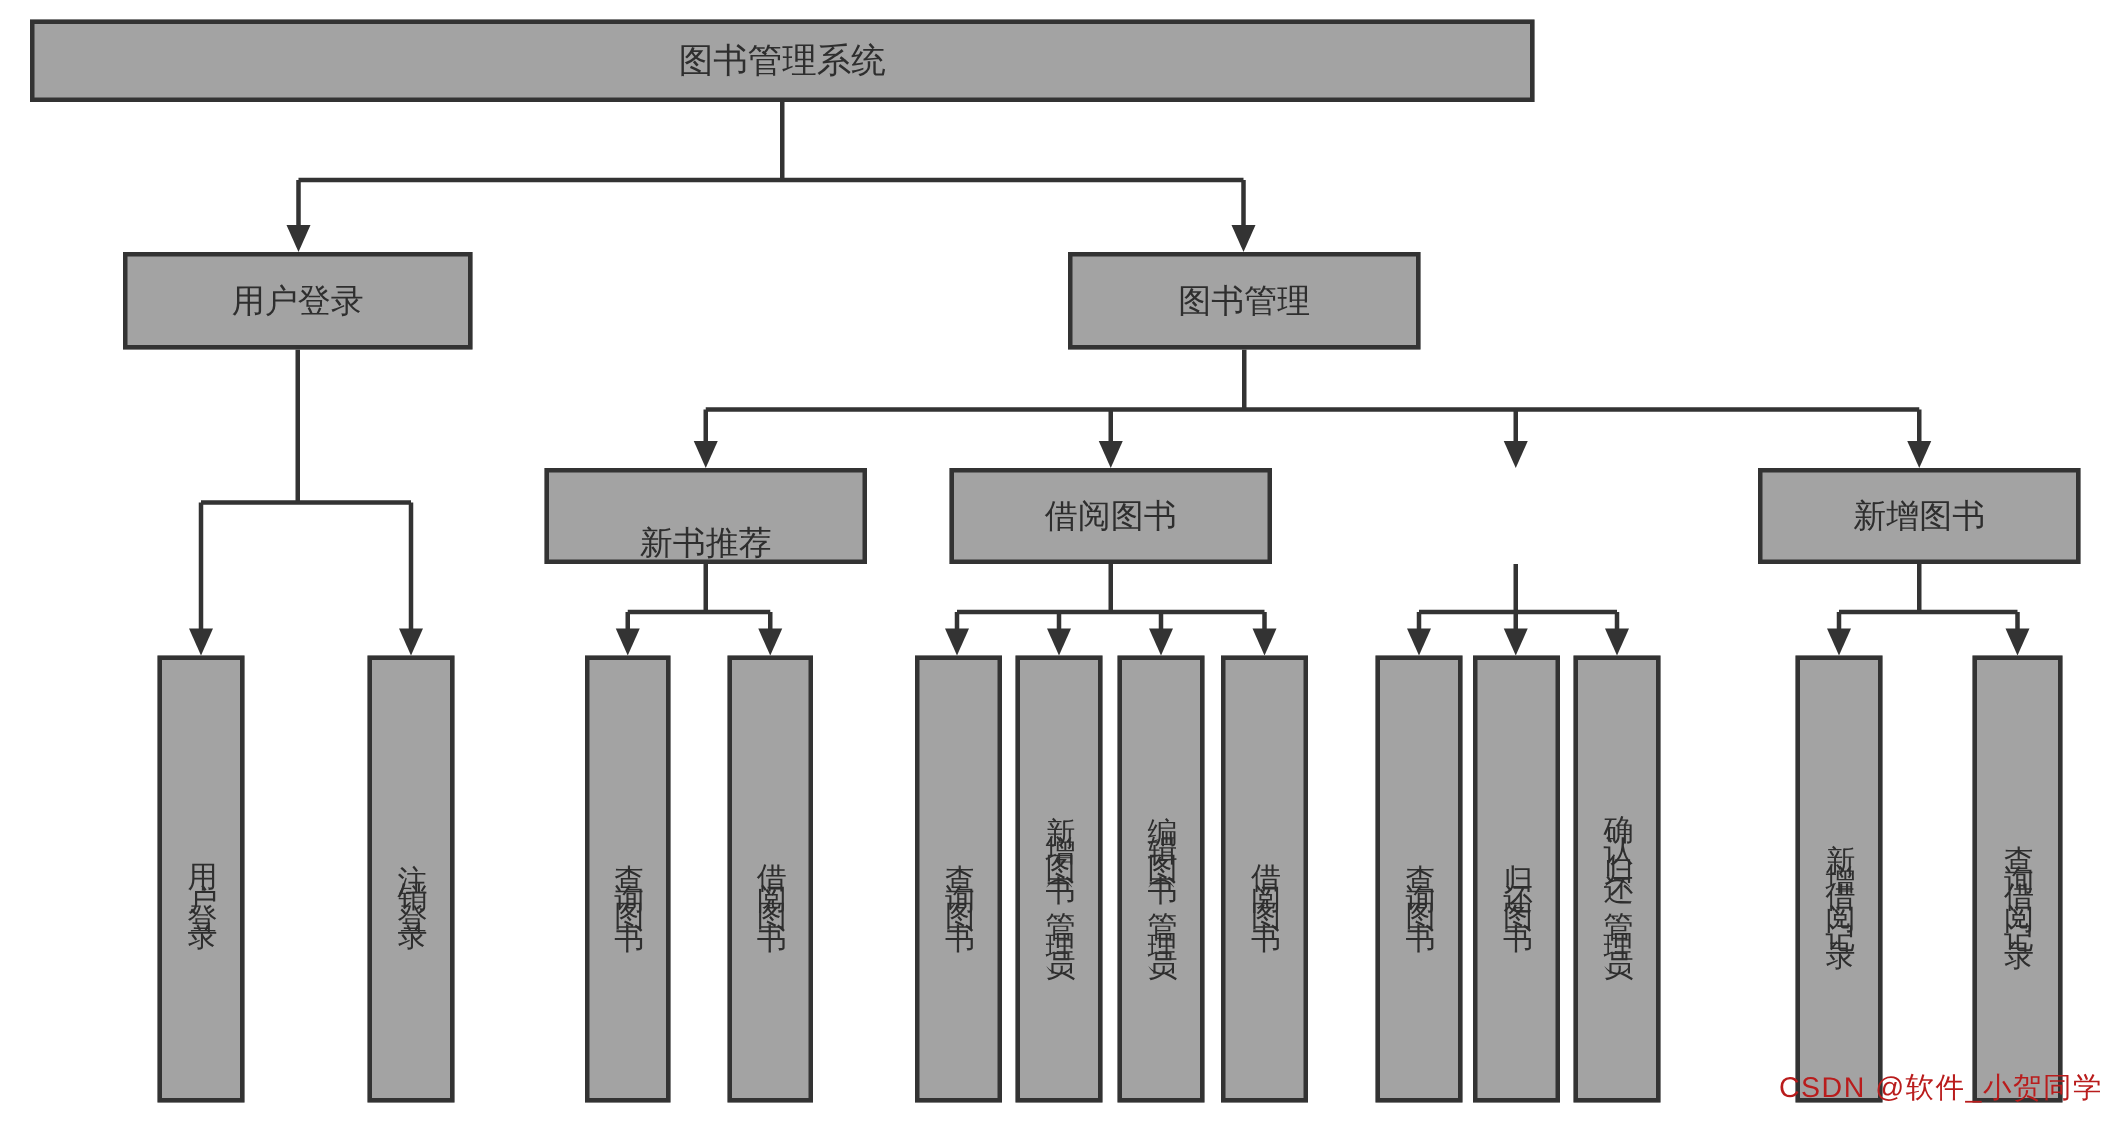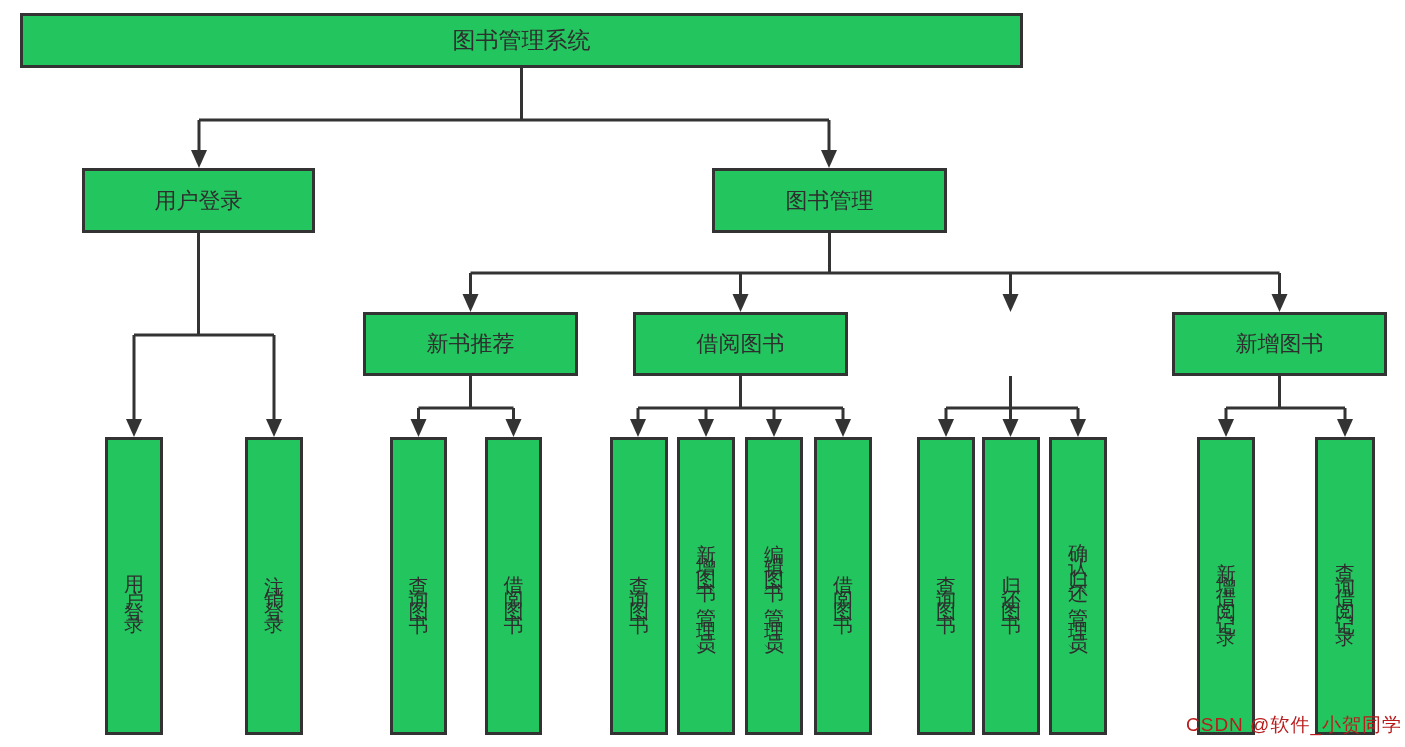--- a/index.html
+++ b/index.html
@@ -13,21 +13,21 @@
   }
   #connector-layer {
     position: absolute;
     left: 0; top: 0;
     width: 1405px; height: 747px;
   }
   .box {
     position: absolute;
     box-sizing: border-box;
     border: 3px solid #333333;
-    background: #22c55e;
+    background: #a3a3a3;
     display: flex;
     align-items: center;
     justify-content: center;
     color: #2e2e2e;
     font-family: Liberation Serif, serif;
   }
   .hbox { font-size: 22px; }
   .hbox.root { font-size: 23px; }
   .vbox .vlabel {
     writing-mode: vertical-rl;
@@ -36,21 +36,21 @@
     letter-spacing: 13px;
     line-height: 1.15;
     white-space: nowrap;
   }
   .hbox .hlabel { line-height: 1; }
 
   
   #node-root            { left: 20px;   top: 13px;  width: 1003px; height: 55px; }
   #node-user-login      { left: 82px;   top: 168px; width: 233px;  height: 65px; }
   #node-book-management { left: 712px;  top: 168px; width: 235px;  height: 65px; }
-  #node-new-book-recommend { left: 363px;  top: 312px; width: 215px; height: 64px; }
+  #node-new-book-recommend { left: 363px;  top: 312px; width: 215px; height: 64px; align-items: flex-end; }
   #node-book-borrowing     { left: 633px;  top: 312px; width: 215px; height: 64px; }
   #node-current-borrowing  { left: 903px;  top: 312px; width: 215px; height: 64px; }
   #node-borrowing-records  { left: 1172px; top: 312px; width: 215px; height: 64px; }
 
   .leaf { top: 437px; width: 58px; height: 298px; }
   #leaf-user-login             { left: 105px; }
   #leaf-logout                 { left: 245px; }
   #leaf-nbr-query-books        { left: 390px; width: 57px; }
   #leaf-nbr-borrow-books       { left: 485px; width: 57px; }
   #leaf-bb-query-books         { left: 610px; }

